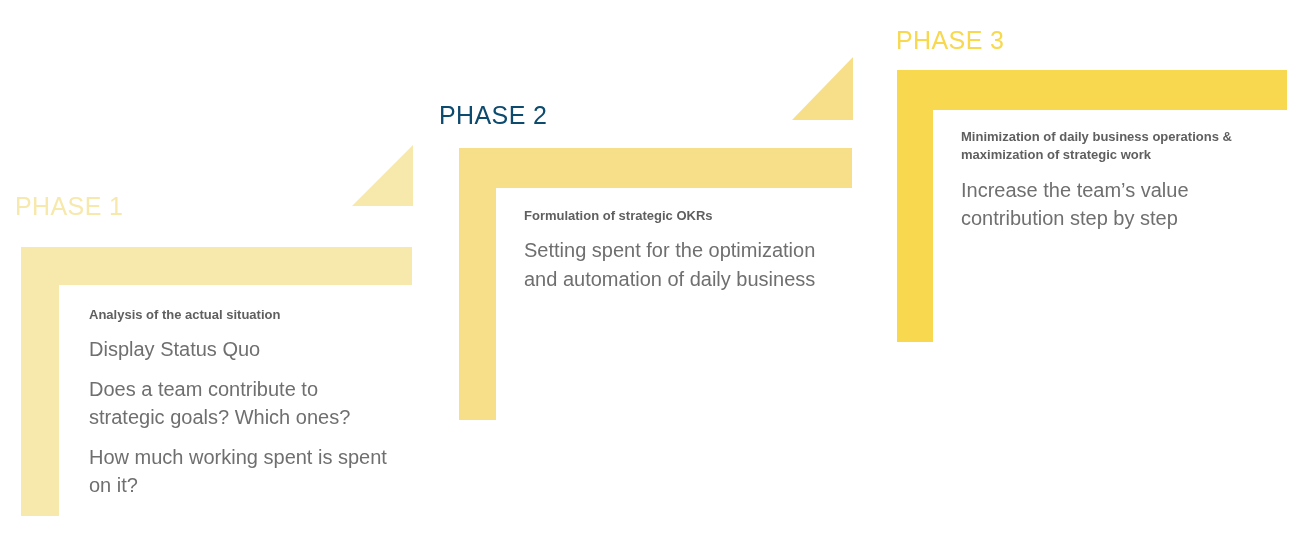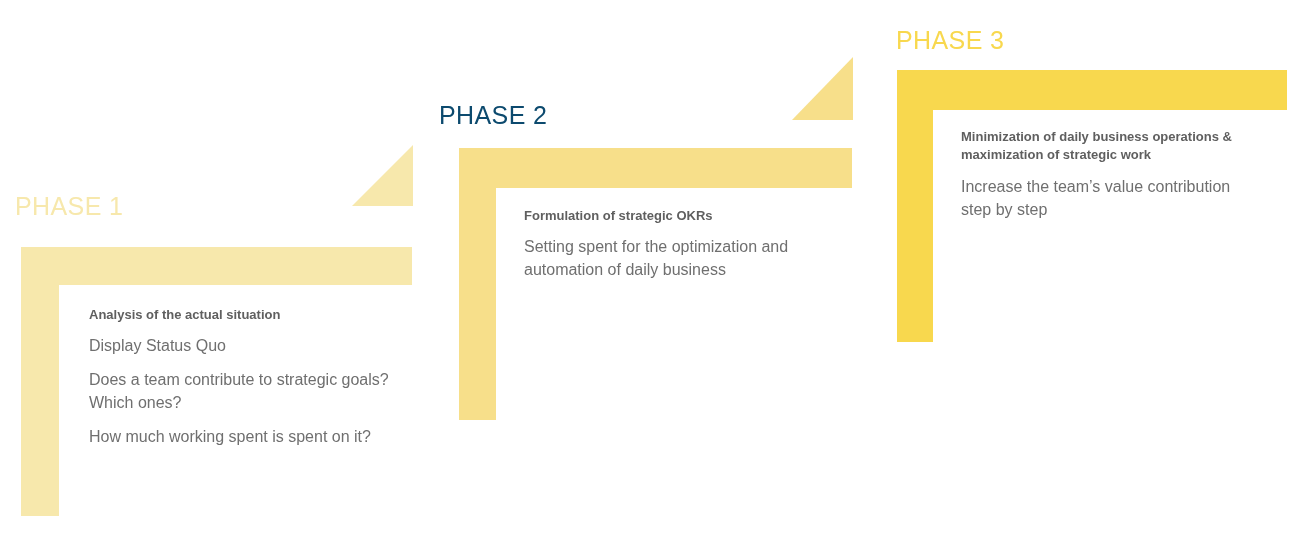--- a/index.html
+++ b/index.html
@@ -54,21 +54,21 @@
     color: #6b6b6b;
   }
   .phase-body .head {
     font-size: 13px;
     font-weight: bold;
     line-height: 1.42;
     color: #5f5f5f;
     margin: 0 0 11px 0;
   }
   .phase-body .item {
-    font-size: 16px;
+    font-size: 20px;
     font-weight: normal;
     line-height: 1.42;
     color: #6f6f6f;
     margin: 0 0 11px 0;
   }
   .phase-body .item:last-child { margin-bottom: 0; }
 </style>
 </head>
 <body>
 

